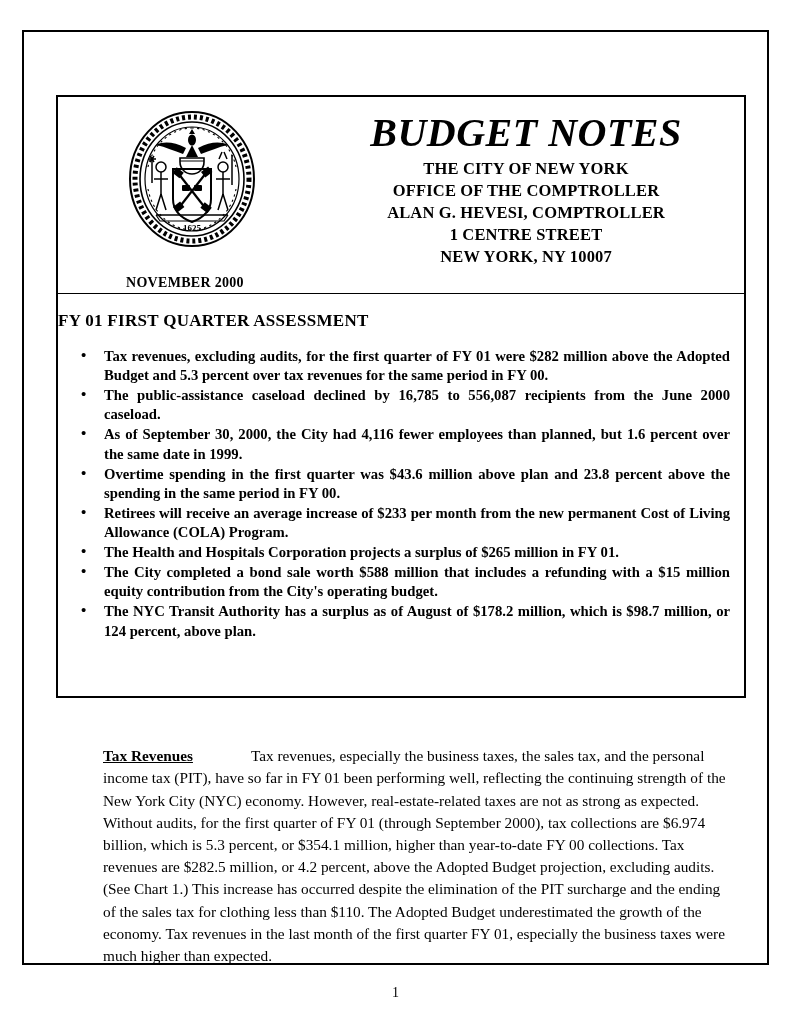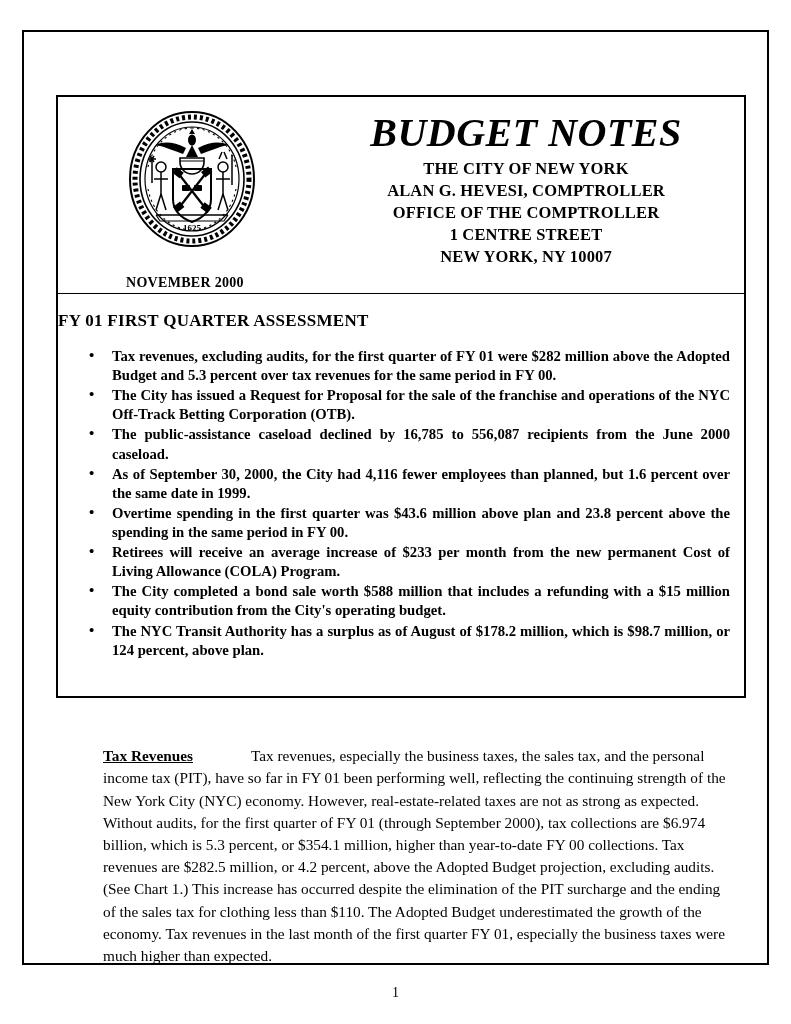--- a/index.html
+++ b/index.html
@@ -96,21 +96,21 @@
     font-size: 17px;
     font-weight: bold;
     letter-spacing: .3px;
     margin-top: 17px;
   }
 
   
   #highlights-list {
     list-style: none;
     margin: 16px 0 0 0;
-    padding: 0 14px 0 12px;
+    padding: 0 14px 0 4px;
   }
   #highlights-list li {
     position: relative;
     font-size: 14.7px;
     font-weight: bold;
     line-height: 1.30;
     text-align: justify;
     padding-left: 30px;
     margin-left: 12px;
     margin-bottom: 1px;
@@ -227,37 +227,37 @@
         <text x="66" y="122" font-family="'Liberation Serif', serif" font-size="9" font-weight="bold" text-anchor="middle" fill="#000">· 1625 ·</text>
       </svg>
     </div>
 
     <div id="month-label">NOVEMBER 2000</div>
 
     <div id="masthead-titles">
       <div id="doc-title">BUDGET NOTES</div>
       <div id="masthead-address">
         <div class="addr-line">THE CITY OF NEW YORK</div>
+        <div class="addr-line">OFFICE OF THE COMPTROLLER</div>
         <div class="addr-line">ALAN G. HEVESI, COMPTROLLER</div>
-        <div class="addr-line">OFFICE OF THE COMPTROLLER</div>
         <div class="addr-line">1 CENTRE STREET</div>
         <div class="addr-line">NEW YORK, NY  10007</div>
       </div>
     </div>
   </div>
 
   <div id="assessment-heading">FY 01 FIRST QUARTER ASSESSMENT</div>
 
   <ul id="highlights-list">
     <li>Tax revenues, excluding audits, for the first quarter of FY 01 were $282 million above the Adopted Budget and 5.3 percent over tax revenues for the same period in FY 00.</li>
-    <li>The City has issued a Request for Proposal for the sale of the franchise and operations of the NYC Off-Track Betting Corporation (OTB).</li>
     <li>The public-assistance caseload declined by 16,785 to 556,087 recipients from the June 2000 caseload.</li>
     <li>As of September 30, 2000, the City had 4,116 fewer employees than planned, but 1.6 percent over the same date in 1999.</li>
     <li>Overtime spending in the first quarter was $43.6 million above plan and 23.8 percent above the spending in the same period in FY 00.</li>
     <li>Retirees will receive an average increase of $233 per month from the new permanent Cost of Living Allowance (COLA) Program.</li>
+    <li>The Health and Hospitals Corporation projects a surplus of $265 million in FY 01.</li>
     <li>The City completed a bond sale worth $588 million that includes a refunding with a $15 million equity contribution from the City's operating budget.</li>
     <li>The NYC Transit Authority has a surplus as of August of $178.2 million, which is $98.7 million, or 124 percent, above plan.</li>
   </ul>
 </div>
 
 <div id="body-section">
   <p id="body-paragraph">
     <span id="section-label">Tax Revenues</span><span class="tab-gap"></span><span>Tax revenues, especially the business taxes, the sales tax, and the personal income tax (PIT), have so far in FY 01 been performing well, reflecting the continuing strength of the New York City (NYC) economy.  However, real-estate-related taxes are not as strong as expected.  Without audits, for the first quarter of FY 01 (through September 2000), tax collections are $6.974 billion, which is 5.3 percent, or $354.1 million, higher than year-to-date FY 00 collections.  Tax revenues are $282.5 million, or 4.2 percent, above the Adopted Budget projection, excluding audits.  (See Chart 1.)  This increase has occurred despite the elimination of the PIT surcharge and the ending of the sales tax for clothing less than $110.  The Adopted Budget underestimated the growth of the economy.  Tax revenues in the last month of the first quarter FY 01, especially the business taxes were much higher than expected.</span>
   </p>
 </div>

